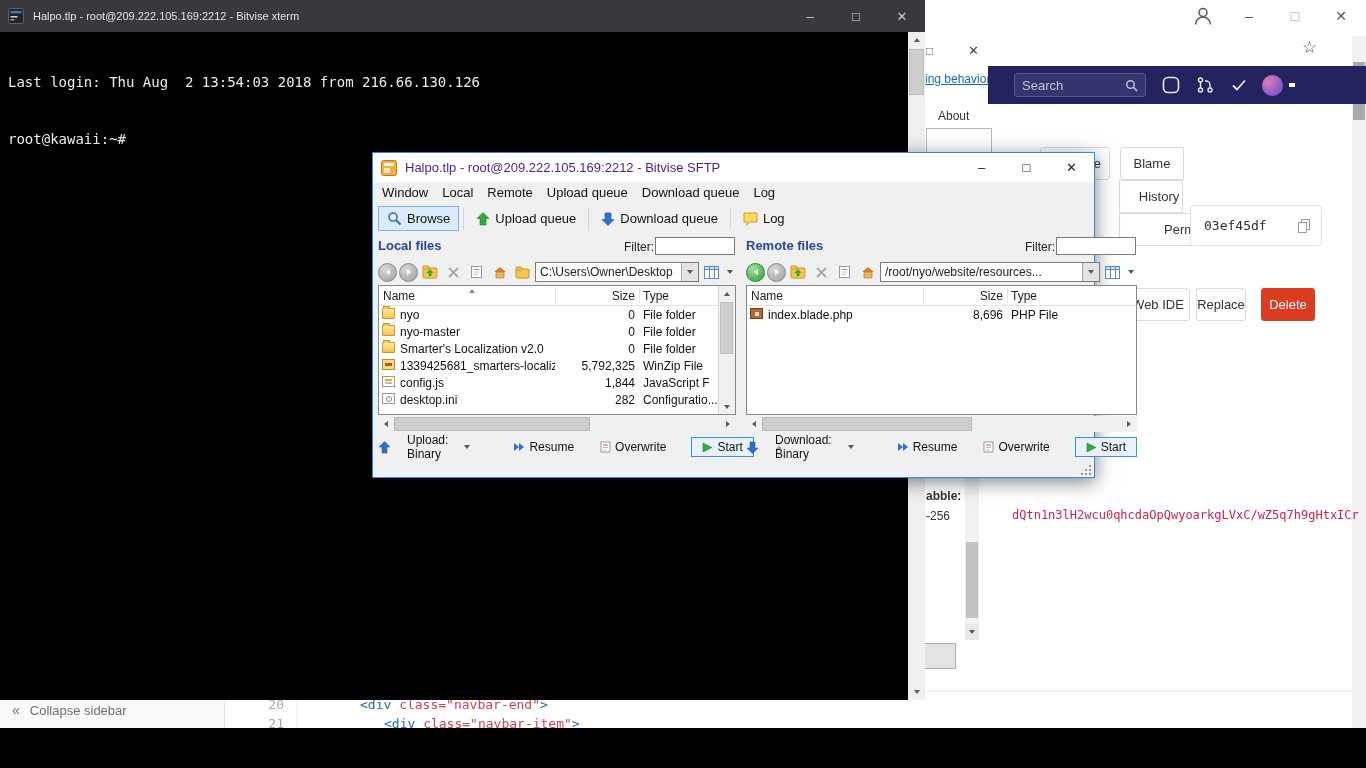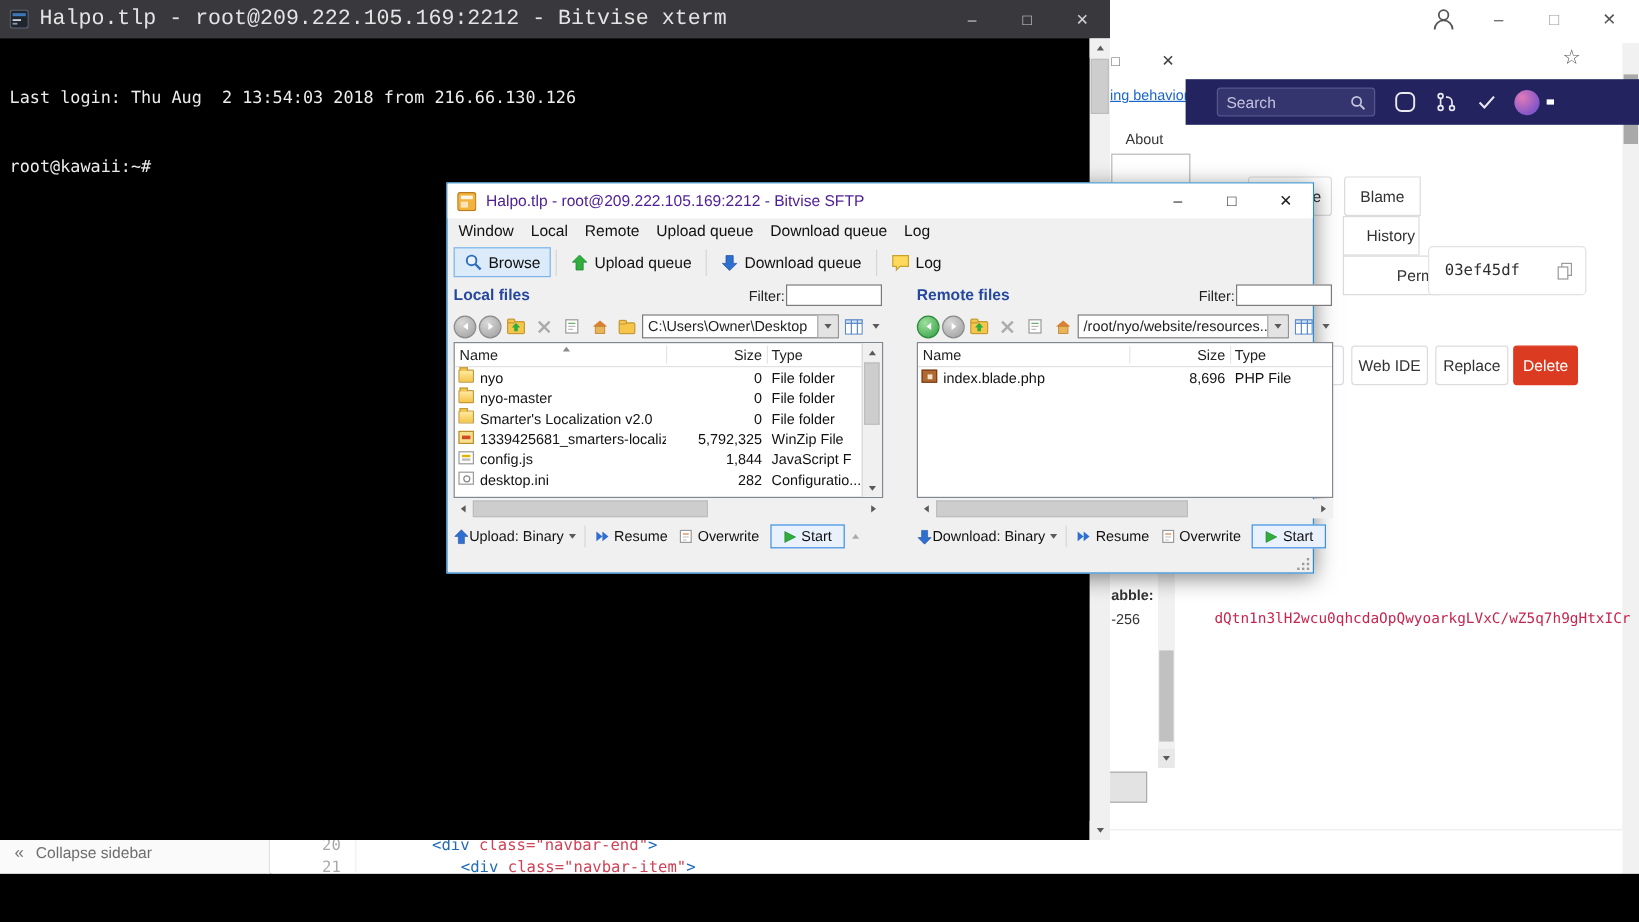--- a/index.html
+++ b/index.html
@@ -47,21 +47,21 @@
   .grp{left:1120px;top:147px;display:flex;flex-direction:column;}
   .grp .btn-light{height:33px;}
   .w-blame{width:64px;} .w-hist{width:64px;padding-left:16px;} .w-perm{width:84px;padding-left:44px;}
   .sha-box{left:1190px;top:205px;width:132px;height:41px;border:1px solid #e2e2e2;border-radius:4px;background:#fff;
            display:flex;align-items:center;box-sizing:border-box;}
   .sha-box code{margin-left:13px;font-size:13px;color:#2e2e2e;flex:1;}
   .sha-copy{margin-right:9px;display:inline-flex;}
   .row2 .btn-light{height:33px;}
   .b-edit{left:1042px;top:288px;width:78px;text-align:right;padding-right:9px;}
   .b-webide{left:1126px;top:288px;width:64px;}
-  .b-replace{left:1196px;top:288px;width:61px;}
+  .b-replace{left:1196px;top:288px;width:50px;}
   .b-delete{left:1261px;top:288px;width:54px;height:33px;background:#db3b21;border:1px solid #db3b21;color:#fff;
             font-size:13px;line-height:31px;text-align:center;border-radius:3px;box-sizing:border-box;}
   .frag1{left:926px;top:489px;font-size:12px;font-weight:bold;color:#333;}
   .frag2{left:926px;top:509px;font-size:12px;color:#333;}
   .token{left:1012px;top:508px;font-size:12px;color:#c7254e;white-space:nowrap;}
   .i-scroll{left:965px;top:470px;width:14px;height:170px;background:#f1f1f1;}
   .i-thumb{position:absolute;left:1px;top:72px;width:12px;height:76px;background:#c1c1c1;}
   .i-dnbtn{position:absolute;left:0;bottom:0;width:14px;height:16px;background:#e8e8e8;display:flex;align-items:center;justify-content:center;}
   .graybox{left:908px;top:643px;width:48px;height:26px;background:#e3e3e3;border:1px solid #ababab;box-sizing:border-box;}
   .cd-foot{left:0;top:691px;width:225px;height:37px;background:#fafafa;border-top:1px solid #e3e3e3;border-right:1px solid #e3e3e3;
@@ -72,21 +72,21 @@
   .ln{color:#a9a9a9;font-size:13px;width:34px;text-align:right;}
   .ln1{left:24px;top:5px;} .ln2{left:24px;top:24px;}
   .cl{font-size:13px;white-space:pre;}
   .cl1{left:134px;top:5px;} .cl2{left:158px;top:24px;}
   .ct{color:#1f6bb5;} .cs{color:#d04255;}
 
   
   #terminal{left:0;top:0;width:925px;height:700px;background:#000;z-index:2;}
   .t-bar{height:32px;background:#38383d;display:flex;align-items:center;}
   .t-ico{margin-left:8px;display:inline-flex;}
-  .t-title{margin-left:9px;color:#e4e4e4;font-size:18px;flex:1;white-space:nowrap;overflow:hidden;font-family:Liberation Mono, monospace;}
+  .t-title{margin-left:9px;color:#e4e4e4;font-size:11px;flex:1;white-space:nowrap;overflow:hidden;}
   .twc{width:46px;height:32px;display:flex;align-items:center;justify-content:center;color:#d0d0d0;font-size:13px;}
   .t-text{position:absolute;left:8px;top:35px;font-size:14px;line-height:19px;color:#ececec;white-space:pre;}
   .t-scroll{position:absolute;right:0;top:32px;width:17px;height:668px;background:#f0f0f0;}
   .ts-btn{position:absolute;left:0;top:0;width:17px;height:16px;display:flex;align-items:center;justify-content:center;background:#f0f0f0;}
   .ts-btn.bot{top:auto;bottom:0;}
   .ts-thumb{position:absolute;left:1px;top:17px;width:15px;height:46px;background:#cdcdcd;border:1px solid #bdbdbd;box-sizing:border-box;}
 
   
   #sftp{left:372px;top:152px;width:721px;height:324px;background:#f0f0f0;border:1px solid #2b8dd6;
         box-shadow:0 4px 18px rgba(0,0,0,.5);z-index:3;}
@@ -95,21 +95,21 @@
   .s-title{margin-left:8px;font-size:13px;color:#4c1d95;flex:1;white-space:nowrap;overflow:hidden;}
   .wc{width:45px;height:29px;display:flex;align-items:center;justify-content:center;color:#222;font-size:13px;}
   .s-menu{position:absolute;left:2px;top:29px;right:0;height:21px;}
   .menu-item{display:inline-block;padding:0 7px;font-size:13px;line-height:21px;color:#111;}
   .s-tools{position:absolute;left:0;top:50px;right:0;height:31px;display:flex;align-items:center;padding-left:5px;}
   .tool{display:flex;align-items:center;gap:5px;padding:0 8px;height:25px;font-size:13px;color:#111;}
   .tool.browse{background:#dcebf9;border:1px solid #7eb4ea;box-sizing:border-box;}
   .vsep{width:1px;height:22px;background:#d6d6d6;margin:0 4px;}
   .pane{top:84px;height:226px;}
   .p-local{left:5px;width:358px;}
-  .p-remote{left:391px;width:347px;}
+  .p-remote{left:373px;width:391px;}
   .ph-title{left:0;top:1px;font-size:13px;font-weight:bold;color:#23489e;}
   .ph-filter-label{right:82px;top:3px;font-size:12px;color:#222;}
   .ph-filter{right:1px;top:0;width:74px;height:16px;border:1px solid #7a7a7a;font-size:12px;padding:0 2px;}
   .p-nav{left:0;top:22px;right:0;height:26px;display:flex;align-items:center;gap:2px;}
   .nav-circ{width:19px;height:19px;border-radius:50%;background:radial-gradient(circle at 35% 30%,#d9d9d9,#9d9d9d);
             border:1px solid #8a8a8a;display:inline-flex;align-items:center;justify-content:center;flex:none;box-sizing:border-box;}
   .nav-circ.green{background:radial-gradient(circle at 35% 30%,#9fe09f,#2f9e3f);border-color:#2a8a37;}
   .nav-btn{width:21px;height:21px;display:inline-flex;align-items:center;justify-content:center;flex:none;}
   .nav-btn.narrow{width:12px;}
   .combo{flex:1;height:20px;background:#fff;border:1px solid #7a7a7a;display:flex;align-items:center;min-width:0;box-sizing:border-box;}
@@ -141,21 +141,21 @@
   .vscroll{position:absolute;right:0;top:0;bottom:0;width:16px;background:#f0f0f0;border-left:1px solid #d9d9d9;}
   .vs-btn{position:absolute;left:0;top:0;width:16px;height:15px;display:flex;align-items:center;justify-content:center;}
   .vs-btn.bottom{top:auto;bottom:0;}
   .vs-thumb{position:absolute;left:1px;top:16px;width:13px;height:52px;background:#cdcdcd;border:1px solid #bdbdbd;box-sizing:border-box;}
   .p-hscroll{left:0;top:179px;right:0;height:16px;background:#f0f0f0;}
   .hs-btn{position:absolute;left:0;top:0;width:16px;height:16px;display:flex;align-items:center;justify-content:center;}
   .hs-btn.right{left:auto;right:0;}
   .hs-thumb{position:absolute;top:1px;height:14px;background:#cdcdcd;border:1px solid #bdbdbd;box-sizing:border-box;}
   .hs-thumb.loc{left:16px;width:196px;}
   .hs-thumb.rem{left:16px;width:210px;}
-  .p-foot{left:0;top:198px;right:0;height:24px;display:flex;align-items:center;gap:0;font-size:12px;color:#111;}
+  .p-foot{left:0;top:198px;right:0;height:24px;display:flex;align-items:center;gap:16px;font-size:12px;color:#111;}
   .f-ic{display:inline-flex;flex:none;}
   .f-drop{width:14px;display:inline-flex;justify-content:center;}
   .fsep{width:1px;height:18px;background:#d6d6d6;margin:0 3px;}
   .f-btn{display:inline-flex;align-items:center;gap:4px;padding:0 5px;}
   .f-start{display:inline-flex;align-items:center;gap:4px;border:1px solid #3d8fe0;background:#e9f2fc;padding:2px 10px;margin-left:4px;}
   .f-up{margin-left:6px;}
   .grip{position:absolute;right:3px;bottom:2px;width:10px;height:10px;}
   .grip i{position:absolute;width:2px;height:2px;background:#9a9a9a;}
   .grip .g1{right:0;bottom:0;} .grip .g2{right:4px;bottom:0;} .grip .g3{right:0;bottom:4px;}
   .grip .g4{right:8px;bottom:0;} .grip .g5{right:4px;bottom:4px;} .grip .g6{right:0;bottom:8px;}

